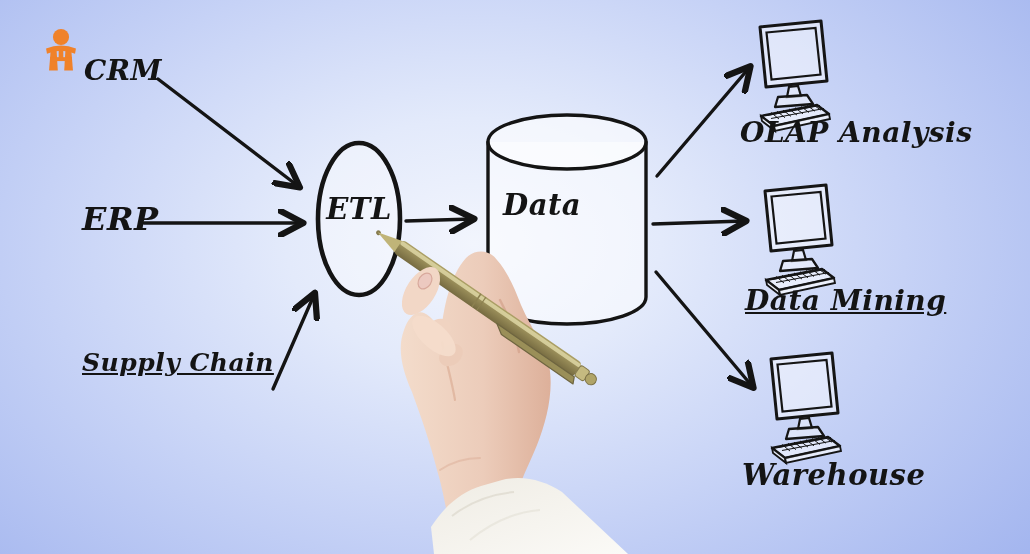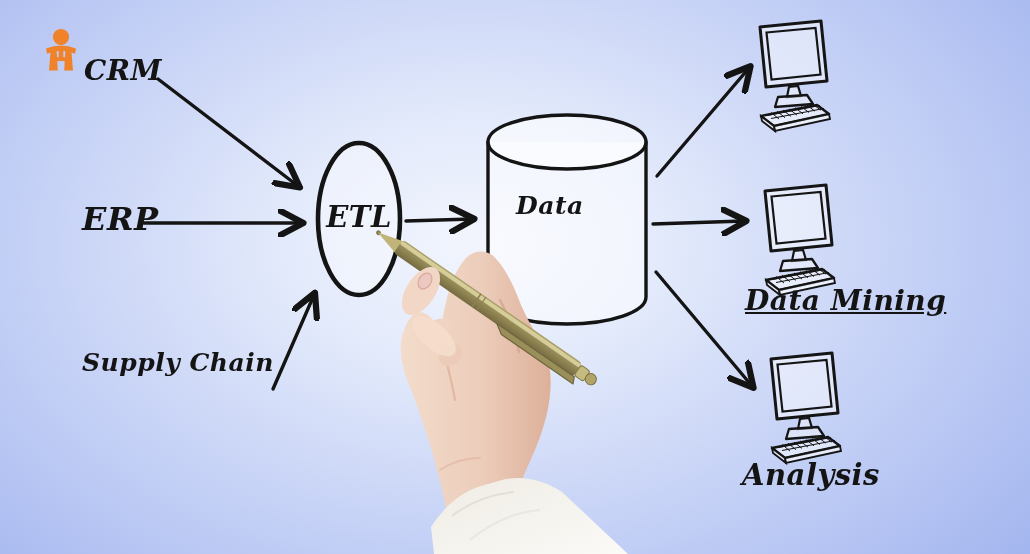--- a/index.html
+++ b/index.html
@@ -22,23 +22,23 @@
     z-index: 3;
     font-family: "DejaVu Serif", serif;
     font-style: italic;
     font-weight: 700;
     color: #141414;
     letter-spacing: 0.5px;
     white-space: nowrap;
   }
   .lbl-crm  { left: 84px;  top: 54px;  font-size: 28px; }
   .lbl-erp  { left: 82px;  top: 200px; font-size: 32px; }
-  .lbl-scm  { left: 82px;  top: 347px; font-size: 25px; line-height: 31px; }
-  .lbl-etl  { left: 318px; top: 200px; width: 82px; text-align: center; font-size: 29px; }
-  .lbl-dw   { left: 516px; top: 189px; font-size: 25px; line-height: 33px; }
+  .lbl-scm  { left: 82px;  top: 347px; font-size: 25px; line-height: 31px; text-decoration: underline; }
+  .lbl-etl  { left: 318px; top: 192px; width: 82px; text-align: center; font-size: 29px; }
+  .lbl-dw   { left: 503px; top: 189px; font-size: 29px; line-height: 33px; }
   .lbl-olap { left: 740px; top: 116px; font-size: 28px; }
   .lbl-dm   { left: 745px; top: 284px; font-size: 28px; text-decoration: underline; }
   .lbl-rep  { left: 742px; top: 458px; font-size: 29px; }
 </style>
 </head>
 <body>
 
 <div class="stage">
 
   <svg class="layer-diagram" width="1030" height="554" viewBox="0 0 1030 554">
@@ -111,22 +111,23 @@
 
   <div class="lbl lbl-crm">CRM</div>
   <div class="lbl lbl-erp">ERP</div>
   <div class="lbl lbl-scm">
     <div>Supply Chain</div>
   </div>
   <div class="lbl lbl-etl">ETL</div>
   <div class="lbl lbl-dw">
     <div>Data</div>
   </div>
+  <div class="lbl lbl-olap">OLAP Analysis</div>
   <div class="lbl lbl-dm">Data Mining</div>
-  <div class="lbl lbl-rep">Analysis</div>
+  <div class="lbl lbl-rep">Warehouse</div>
 
   <svg class="layer-hand" width="1030" height="554" viewBox="0 0 1030 554">
     <defs>
       <linearGradient id="skinGrad" x1="0" y1="0" x2="1" y2="0">
         <stop offset="0" stop-color="#f3dccb"></stop>
         <stop offset="0.55" stop-color="#ecccba"></stop>
         <stop offset="1" stop-color="#ddb09a"></stop>
       </linearGradient>
       <linearGradient id="penGrad" x1="0" y1="-1" x2="0" y2="1" gradientUnits="objectBoundingBox">
         <stop offset="0" stop-color="#ded5a0"></stop>

